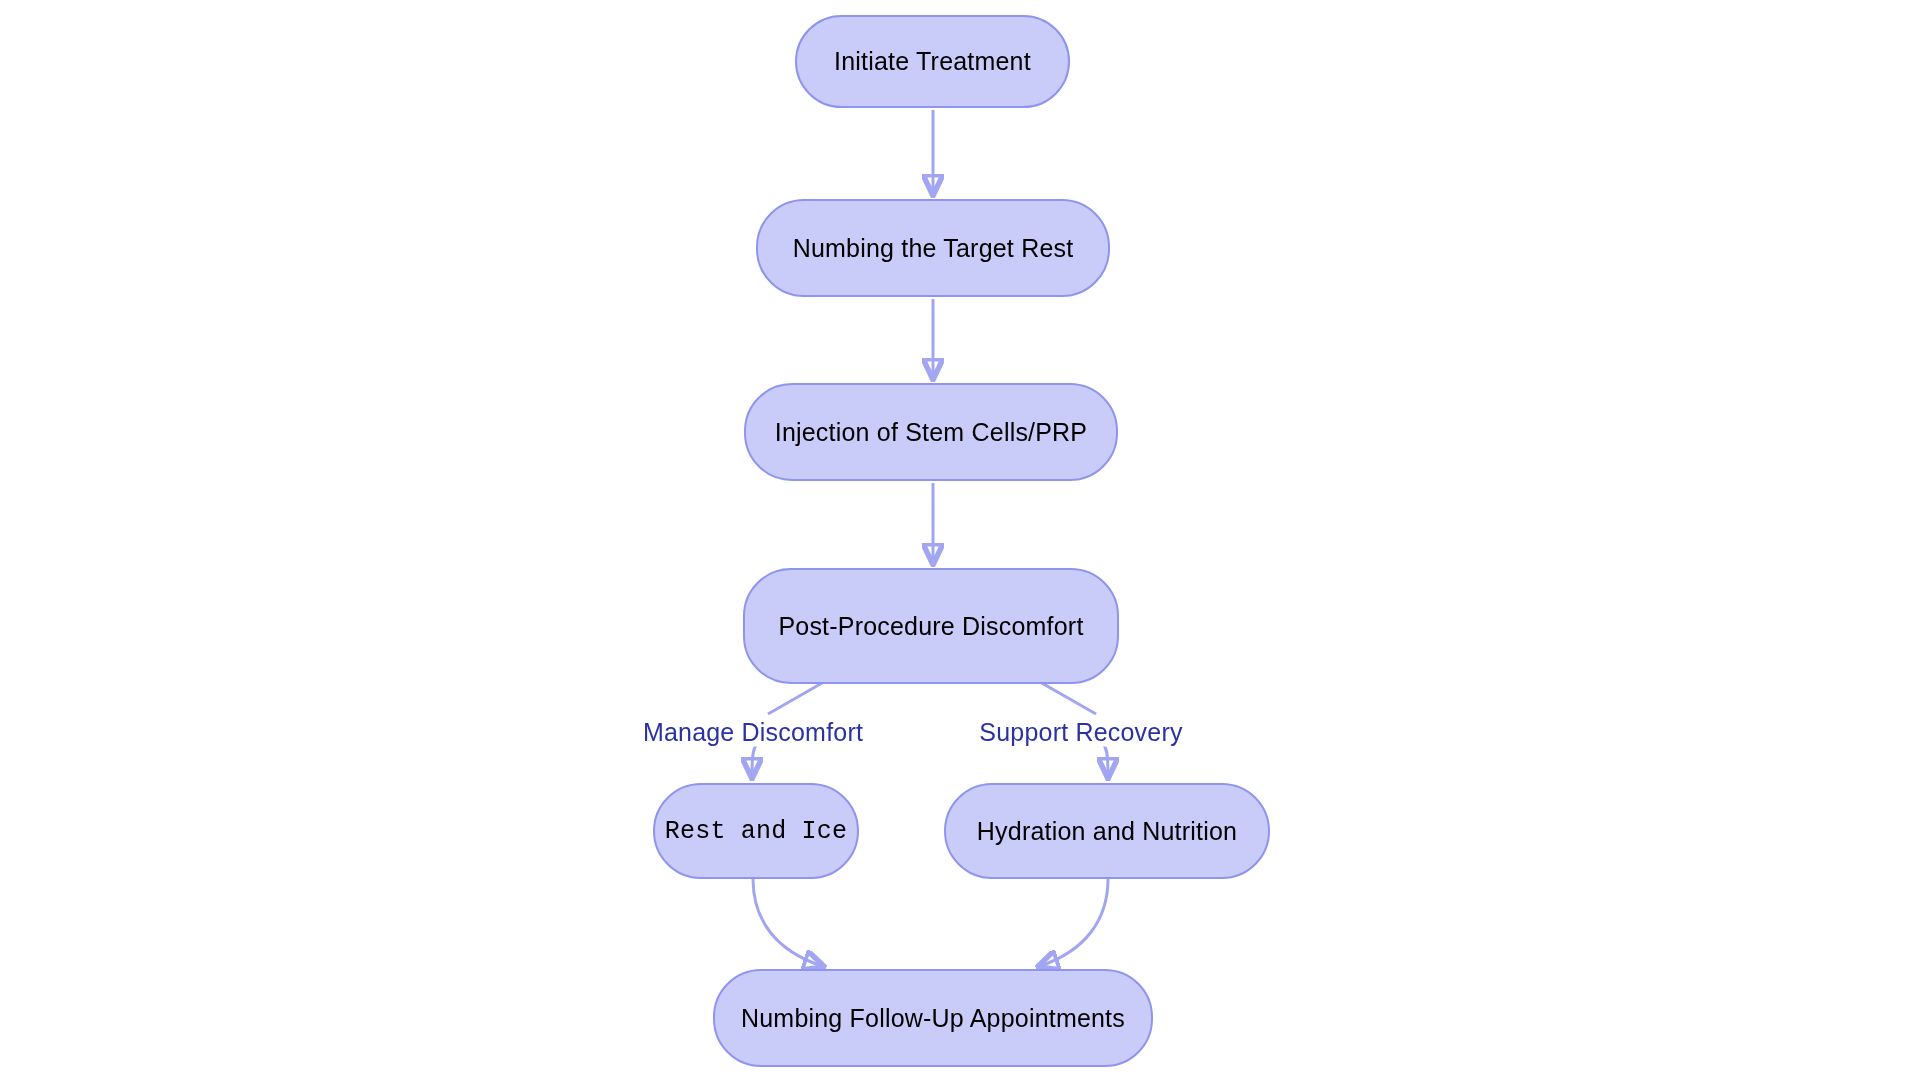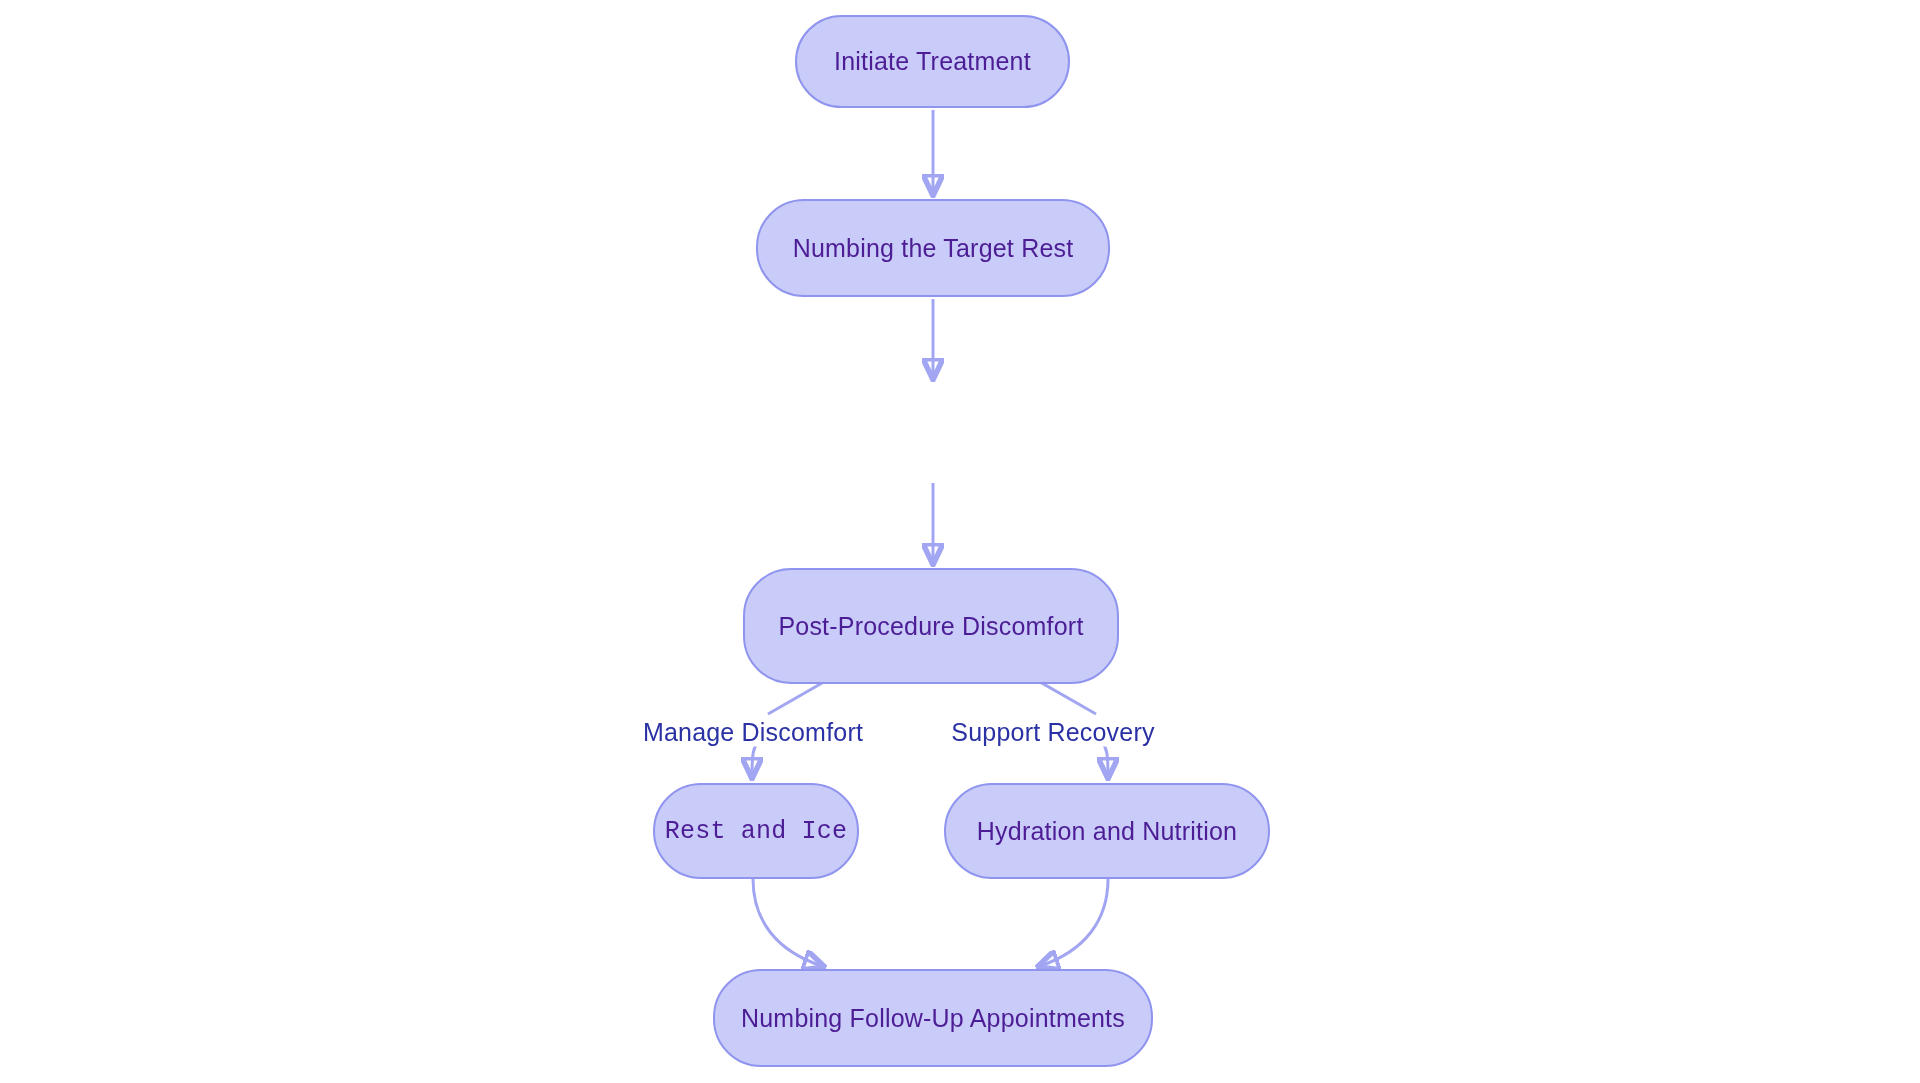--- a/index.html
+++ b/index.html
@@ -30,21 +30,21 @@
   }
   .node {
     position: absolute;
     box-sizing: border-box;
     display: flex;
     align-items: center;
     justify-content: center;
     background: #c9cbf8;
     border: 2px solid #8f94ef;
     border-radius: 48px;
-    color: #4c1d95;
+    color: #000000;
     font-size: 25px;
     font-weight: 400;
     letter-spacing: 0.2px;
     white-space: nowrap;
     text-align: center;
   }
   .edge-label {
     position: absolute;
     transform: translate(-50%, -50%);
     color: #2a31a4;
@@ -58,21 +58,21 @@
   }
   
   #node-initiate   { left: 795px;  top: 15px;  width: 275px; height: 93px; }
   #node-numbing    { left: 756px;  top: 199px; width: 354px; height: 98px; }
   #node-injection  { left: 744px;  top: 383px; width: 374px; height: 98px; }
   #node-discomfort { left: 743px;  top: 568px; width: 376px; height: 116px; }
   #node-rest       { left: 653px;  top: 783px; width: 206px; height: 96px; font-family: Liberation Mono, monospace; }
   #node-hydration  { left: 944px;  top: 783px; width: 326px; height: 96px; }
   #node-followup   { left: 713px;  top: 969px; width: 440px; height: 98px; }
   #edge-label-manage  { left: 753px;  top: 732px; }
-  #edge-label-support { left: 1053px; top: 732px; }
+  #edge-label-support { left: 1081px; top: 732px; }
 </style>
 </head>
 <body>
 
 <div class="canvas">
 
   <svg class="edges" viewBox="0 0 1920 1083" xmlns="http://www.w3.org/2000/svg">
     <defs>
       <marker id="ah" viewBox="0 0 12 12" refX="10" refY="6" markerWidth="24" markerHeight="22" markerUnits="userSpaceOnUse" orient="auto">
         <path d="M0,0.5 L11.5,6 L0,11.5 Z" fill="#a2a6f2" stroke="none"></path>
@@ -90,20 +90,23 @@
   </svg>
 
   <div class="node" id="node-initiate">
     <span>Initiate Treatment</span>
   </div>
 
   <div class="node" id="node-numbing">
     <span>Numbing the Target Rest</span>
   </div>
 
+  <div class="node" id="node-injection">
+    <span>Injection of Stem Cells/PRP</span>
+  </div>
 
   <div class="node" id="node-discomfort">
     <span>Post-Procedure Discomfort</span>
   </div>
 
   <div class="node" id="node-rest">
     <span>Rest and Ice</span>
   </div>
 
   <div class="node" id="node-hydration">

